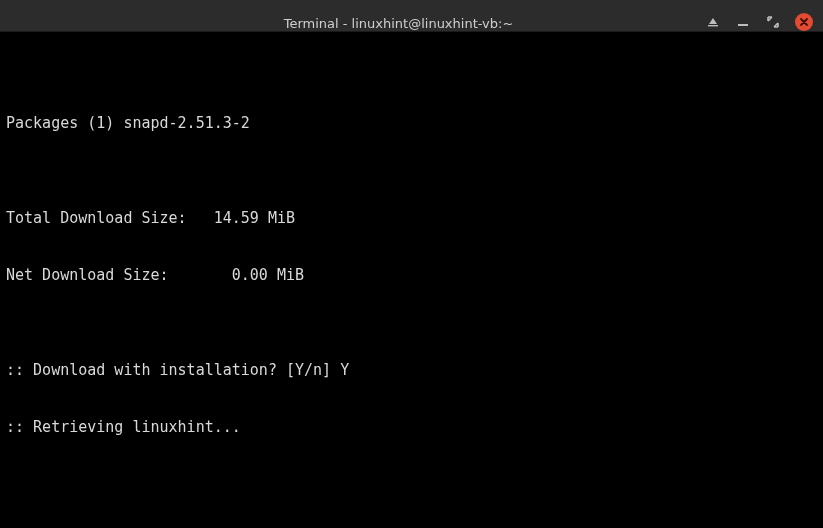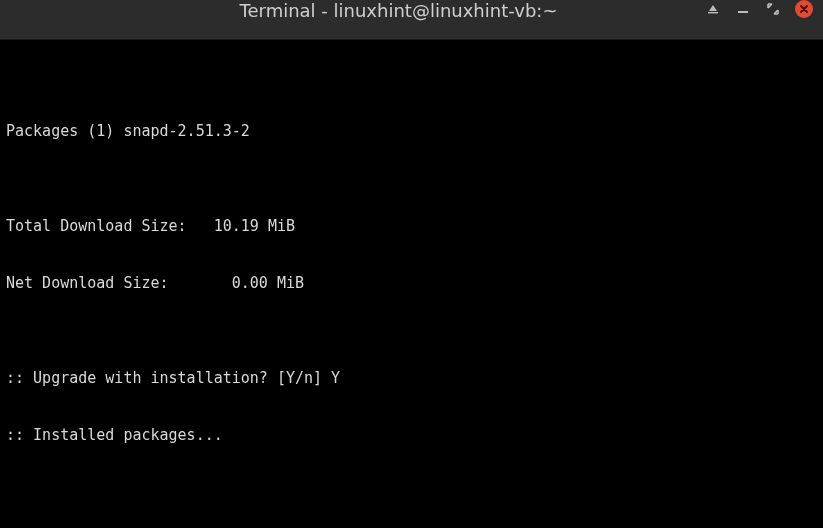--- a/index.html
+++ b/index.html
@@ -1,24 +1,24 @@
 <!DOCTYPE html>
 <html><head>
   <meta charset="utf-8">
   <style>
     * { margin: 0; padding: 0; box-sizing: border-box; }
     html, body { width: 823px; height: 528px; overflow: hidden; font-family: "DejaVu Sans Mono","Liberation Mono",monospace; background:#000; }
     .titlebar {
-      height: 40px;
+      height: 32px;
       background: #2c2c2c;
       display: flex;
-      align-items: flex-start;
+      align-items: flex-end;
       color: #cfcfcf;
       font-family: "DejaVu Sans","Liberation Sans",sans-serif;
-      font-size: 18px;
+      font-size: 13px;
       position: relative;
       border-bottom: 1px solid #1a1a1a;
     }
     .titlebar .title { flex: 1; text-align: center; }
     .titlebar .controls { display: flex; align-items: center; gap: 14px; padding-right: 10px; }
     .titlebar .wc { width:16px; height:16px; display:flex; align-items:center; justify-content:center; cursor:pointer; color:#bdbdbd; }
     .titlebar .wc svg { display:block; }
     .titlebar .close { width:18px; height:18px; border-radius:50%; background:#e24b32; display:flex; align-items:center; justify-content:center; }
     .titlebar .close svg { stroke:#3a0f06; }
     .titlebar .left-spacer { width: 92px; }
@@ -65,25 +65,25 @@
           <path d="M2 2 L8 8 M8 2 L2 8" stroke-width="1.8" stroke-linecap="round"></path>
         </svg>
     </div>
   </div>
 </div>
 
 <div class="terminal">
   <div>
     <div class="line">Packages (1) snapd-2.51.3-2</div>
     <div class="line"></div>
-    <div class="line">Total Download Size:   10.19 MiB</div>
+    <div class="line">Total Download Size:   14.59 MiB</div>
     <div class="line">Net Download Size:       0.00 MiB</div>
     <div class="line"></div>
-    <div class="line">:: Upgrade with installation? [Y/n] Y</div>
-    <div class="line">:: Installed packages...</div>
+    <div class="line">:: Download with installation? [Y/n] Y</div>
+    <div class="line">:: Retrieving linuxhint...</div>
     
     
     
     
     
     
     
     
     
     

